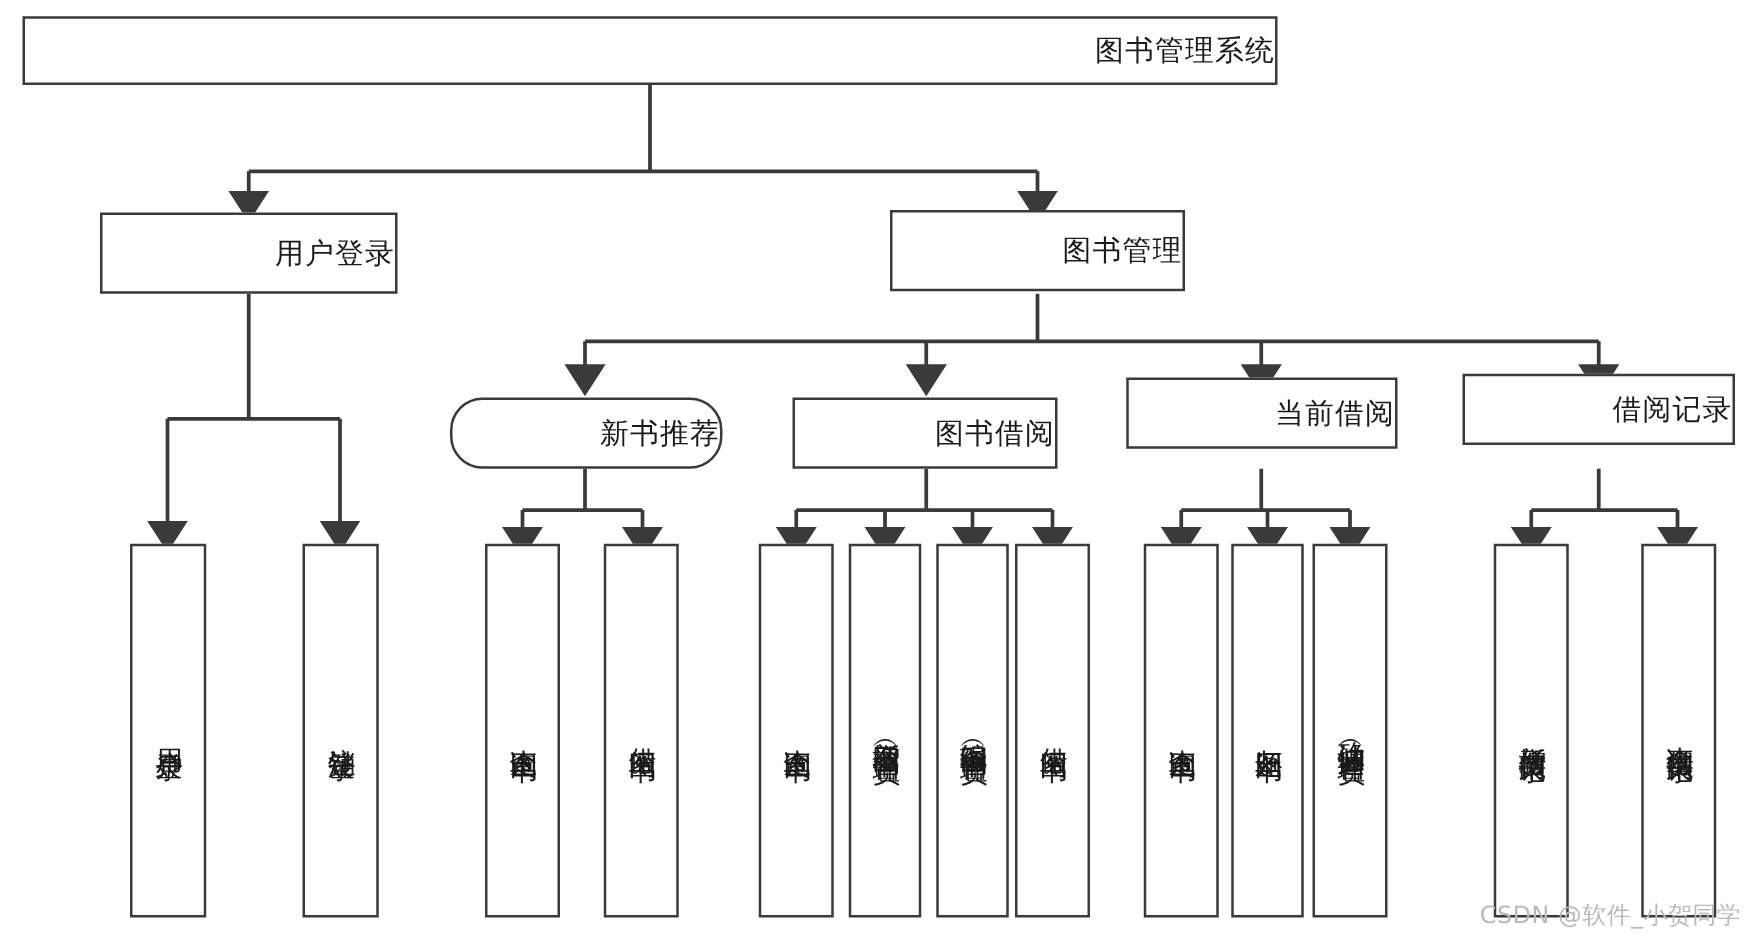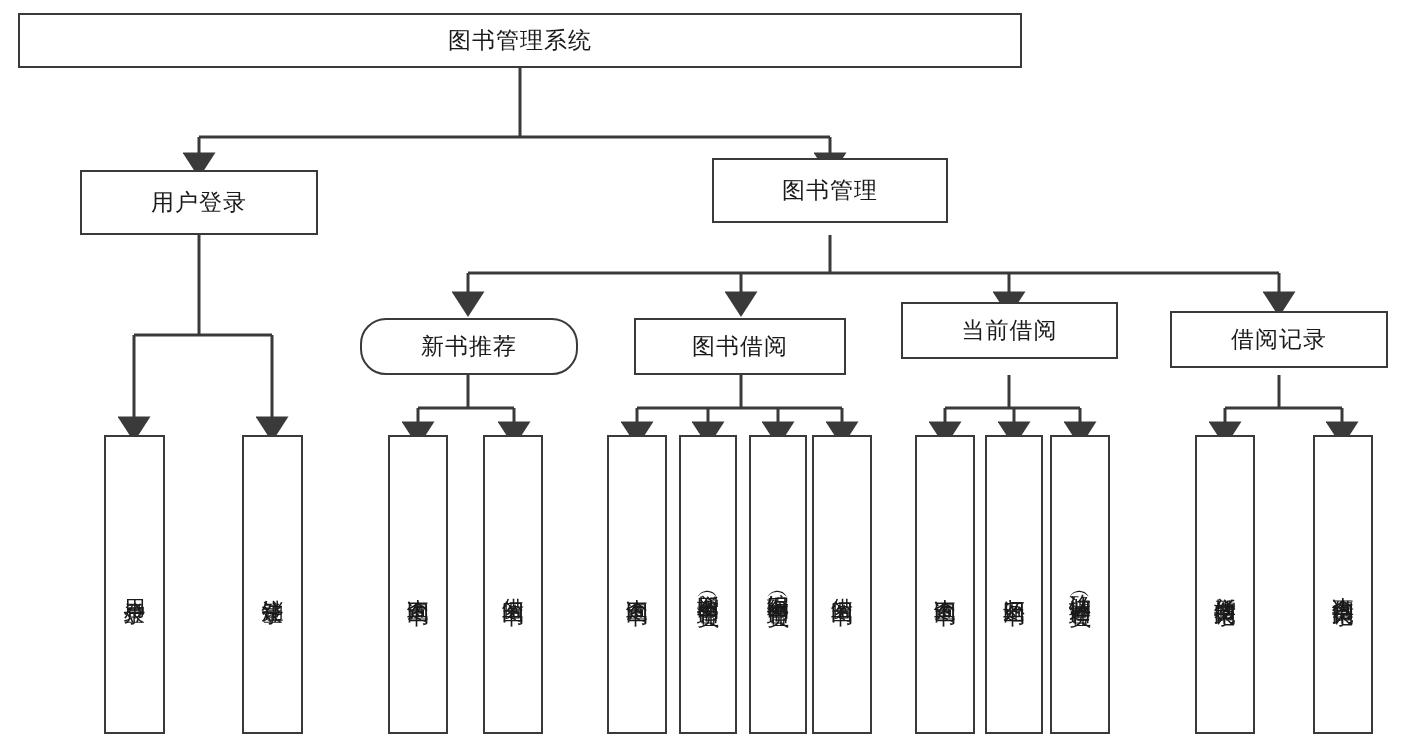--- a/index.html
+++ b/index.html
@@ -31,20 +31,21 @@
     background: #ffffff;
     border: 2.5px solid #3a3a3a;
     display: flex;
     align-items: center;
     justify-content: center;
     color: #1a1a1a;
   }
   .node.horiz {
     font-size: 23px;
     letter-spacing: 1px;
+    justify-content: flex-end;
   }
   .node.vert {
     writing-mode: vertical-rl;
     text-orientation: upright;
     font-size: 22px;
     line-height: 1.18;
     letter-spacing: 2px;
     padding: 4px 0;
   }
   .node.vert .vlabel {
@@ -118,34 +119,34 @@
     </g>
   </svg>
 
   <div class="node horiz" style="left:18px; top:13px; width:1004px; height:55px;">
     <span>图书管理系统</span>
   </div>
 
   <div class="node horiz" style="left:80px; top:170px; width:238px; height:65px;">
     <span>用户登录</span>
   </div>
-  <div class="node horiz" style="left:712px; top:158px; width:236px; height:65px;">
+  <div class="node horiz" style="left:712px; top:168px; width:236px; height:65px;">
     <span>图书管理</span>
   </div>
 
   <div class="node horiz" style="left:360px; top:318px; width:218px; height:57px;border-radius:26px;">
     <span>新书推荐</span>
   </div>
   <div class="node horiz" style="left:634px; top:318px; width:212px; height:57px;">
     <span>图书借阅</span>
   </div>
   <div class="node horiz" style="left:901px; top:302px; width:217px; height:57px;">
     <span>当前借阅</span>
   </div>
-  <div class="node horiz" style="left:1170px; top:311px; width:218px; height:57px;">
+  <div class="node horiz" style="left:1170px; top:299px; width:218px; height:57px;">
     <span>借阅记录</span>
   </div>
 
   <div class="node vert" style="left:104px; top:435px; width:61px; height:299px;">
     <span class="vlabel">用户登录</span>
   </div>
   <div class="node vert" style="left:242px; top:435px; width:61px; height:299px;">
     <span class="vlabel">注销登录</span>
   </div>
 
@@ -179,14 +180,15 @@
     <span class="vlabel">确认归还（管理员）</span>
   </div>
 
   <div class="node vert" style="left:1195px; top:435px; width:60px; height:299px;">
     <span class="vlabel">新增借阅记录</span>
   </div>
   <div class="node vert" style="left:1313px; top:435px; width:60px; height:299px;">
     <span class="vlabel">查询借阅记录</span>
   </div>
 
+  <div class="watermark">CSDN @软件_小贺同学</div>
 
 </div>
 
 </body></html>

